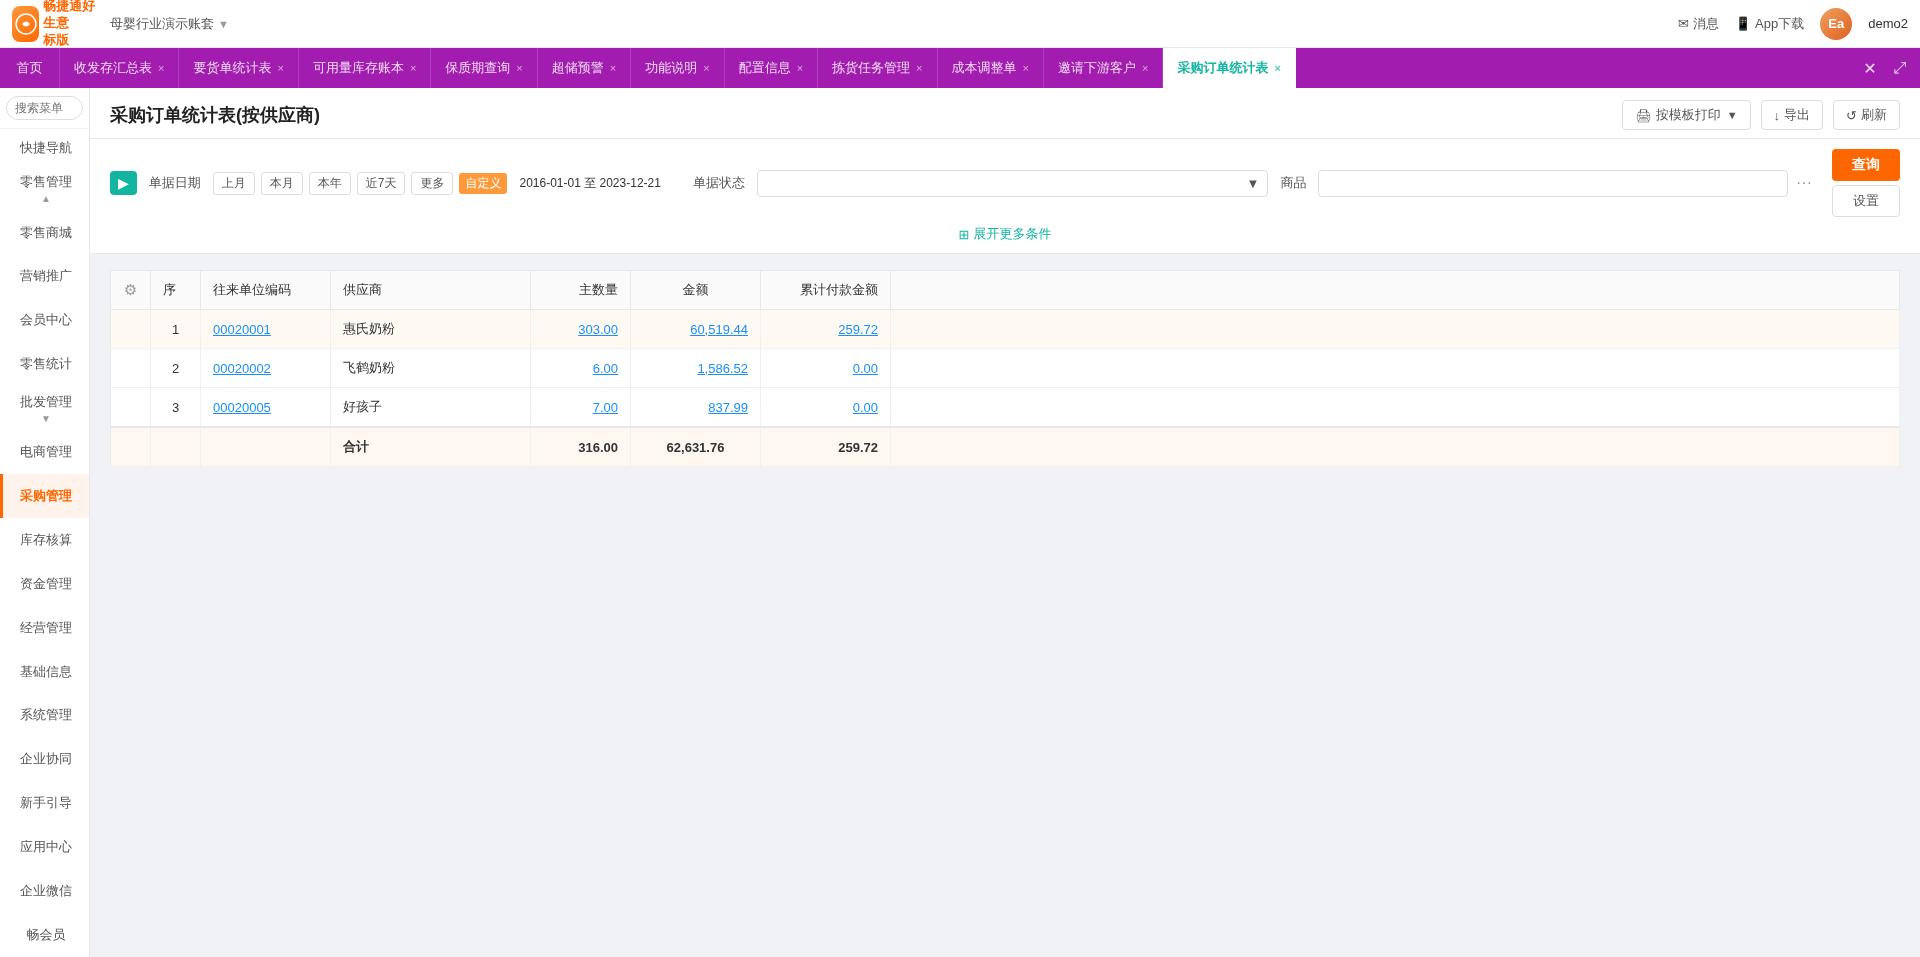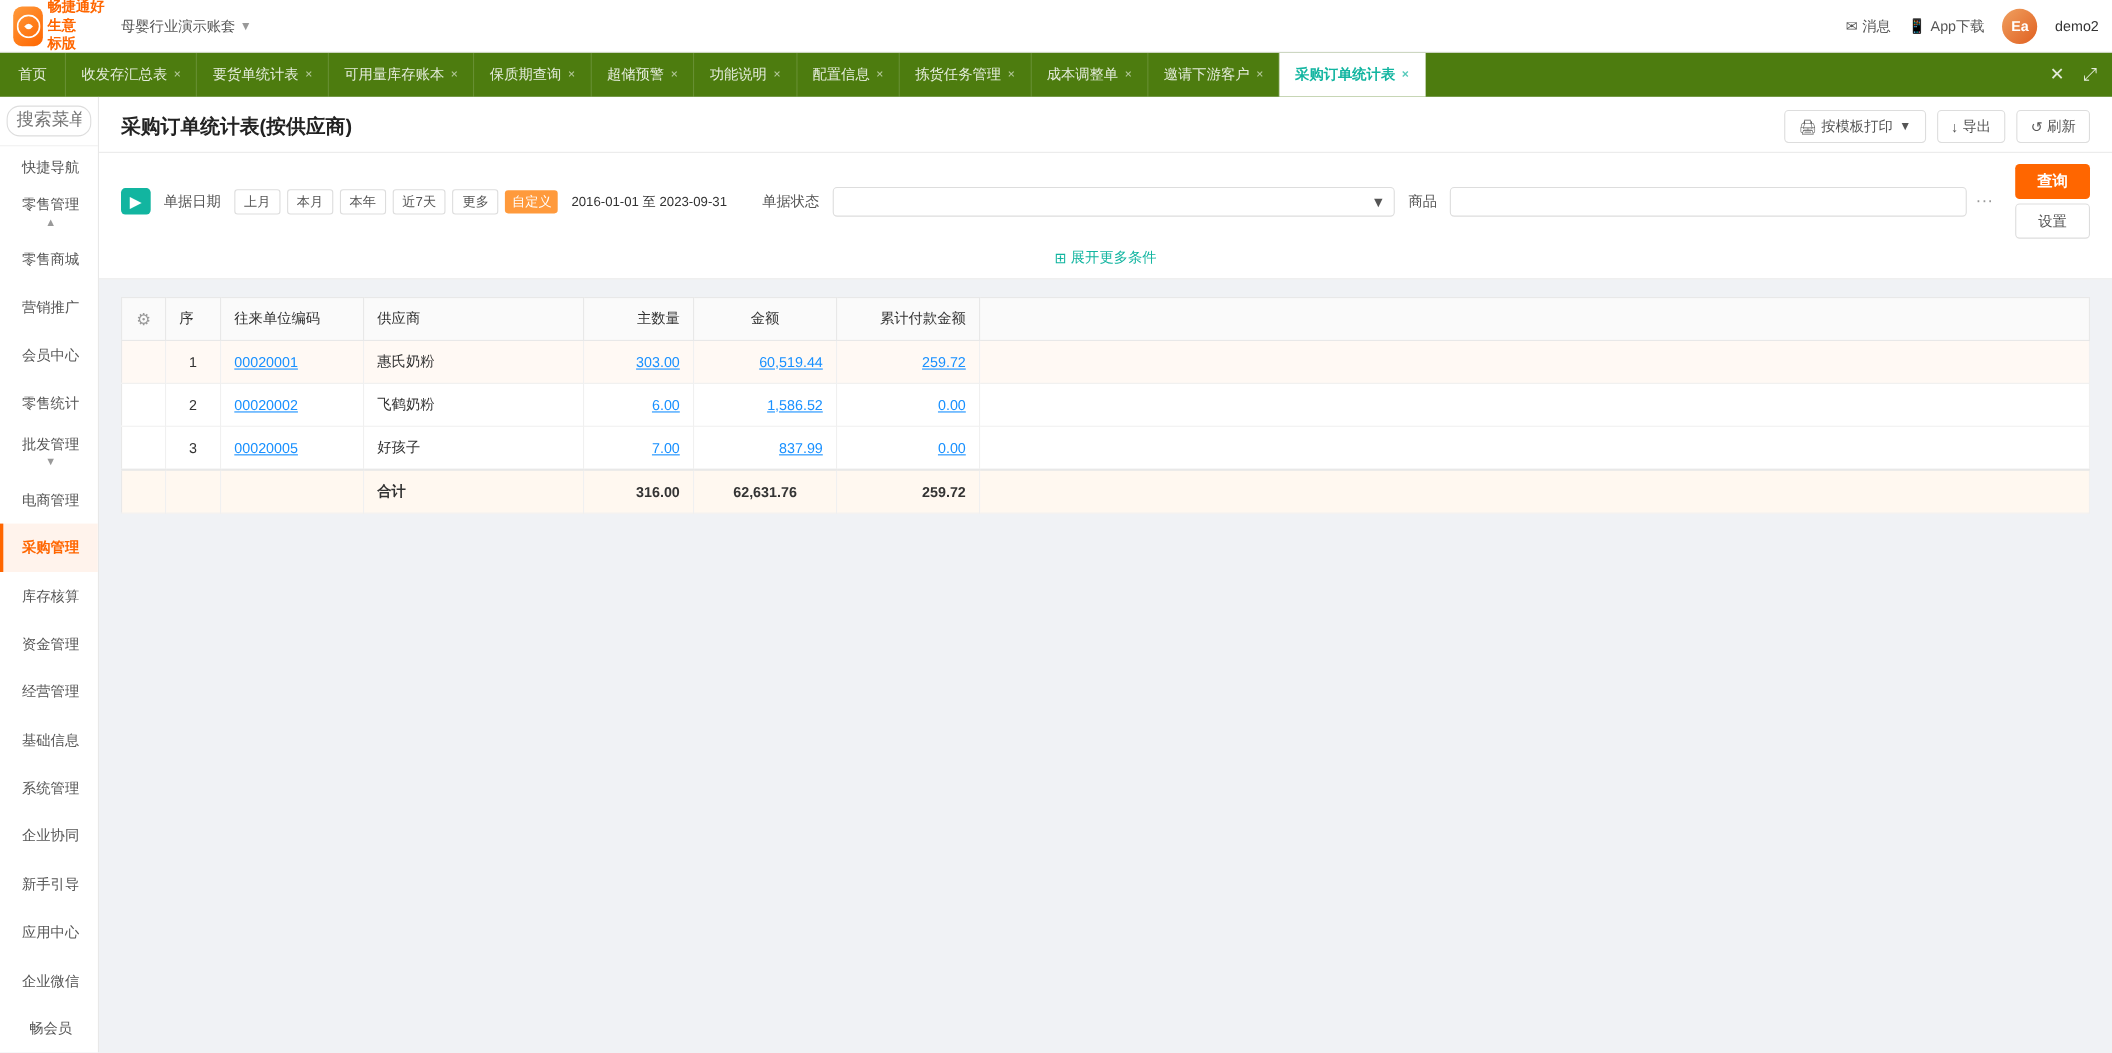--- a/index.html
+++ b/index.html
@@ -65,21 +65,21 @@
     .avatar {
       width: 32px; height: 32px; border-radius: 50%;
       background: linear-gradient(135deg, #f0a060, #e06020);
       display: flex; align-items: center; justify-content: center;
       color: white; font-size: 14px; font-weight: bold;
     }
     .username { color: #333; font-size: 13px; }
 
     
     .nav-tabs {
-      background: #4d7c0f;
+      background: #a21caf;
       height: 40px;
       display: flex;
       align-items: stretch;
       flex-shrink: 0;
       overflow: hidden;
     }
     .nav-tab {
       display: flex;
       align-items: center;
       padding: 0 14px;
@@ -155,21 +155,21 @@
     }
     .sidebar-search {
       padding: 8px 6px;
       border-bottom: 1px solid #f0f0f0;
     }
     .sidebar-search input {
       width: 100%;
       border: 1px solid #ddd;
       border-radius: 12px;
       padding: 4px 8px;
-      font-size: 16px;
+      font-size: 12px;
       outline: none;
     }
     .sidebar-quick {
       display: flex;
       flex-direction: column;
       align-items: center;
       justify-content: center;
       height: 48px;
       cursor: pointer;
       color: #555;
@@ -593,21 +593,21 @@
         <button class="filter-toggle-btn">▶</button>
         <span class="filter-label">单据日期</span>
         <div class="date-quick-btns">
           <button class="date-quick-btn">上月</button>
           <button class="date-quick-btn">本月</button>
           <button class="date-quick-btn">本年</button>
           <button class="date-quick-btn">近7天</button>
           <button class="date-quick-btn">更多</button>
           <span class="date-custom-badge">自定义</span>
         </div>
-        <span class="date-range">2016-01-01 至 2023-09-31</span>
+        <span class="date-range">2016-01-01 至 2023-12-21</span>
         <div style="flex:1; display:flex; align-items:center; gap: 12px; margin-left: 20px;">
           <span class="filter-label">单据状态</span>
           <div class="filter-select" style="min-width:240px;">
             <span></span>
             <span>▼</span>
           </div>
           <span class="filter-label">商品</span>
           <div class="filter-input-wrap">
             <input class="filter-input" style="min-width: 300px;">
             <span class="filter-dots">···</span>

